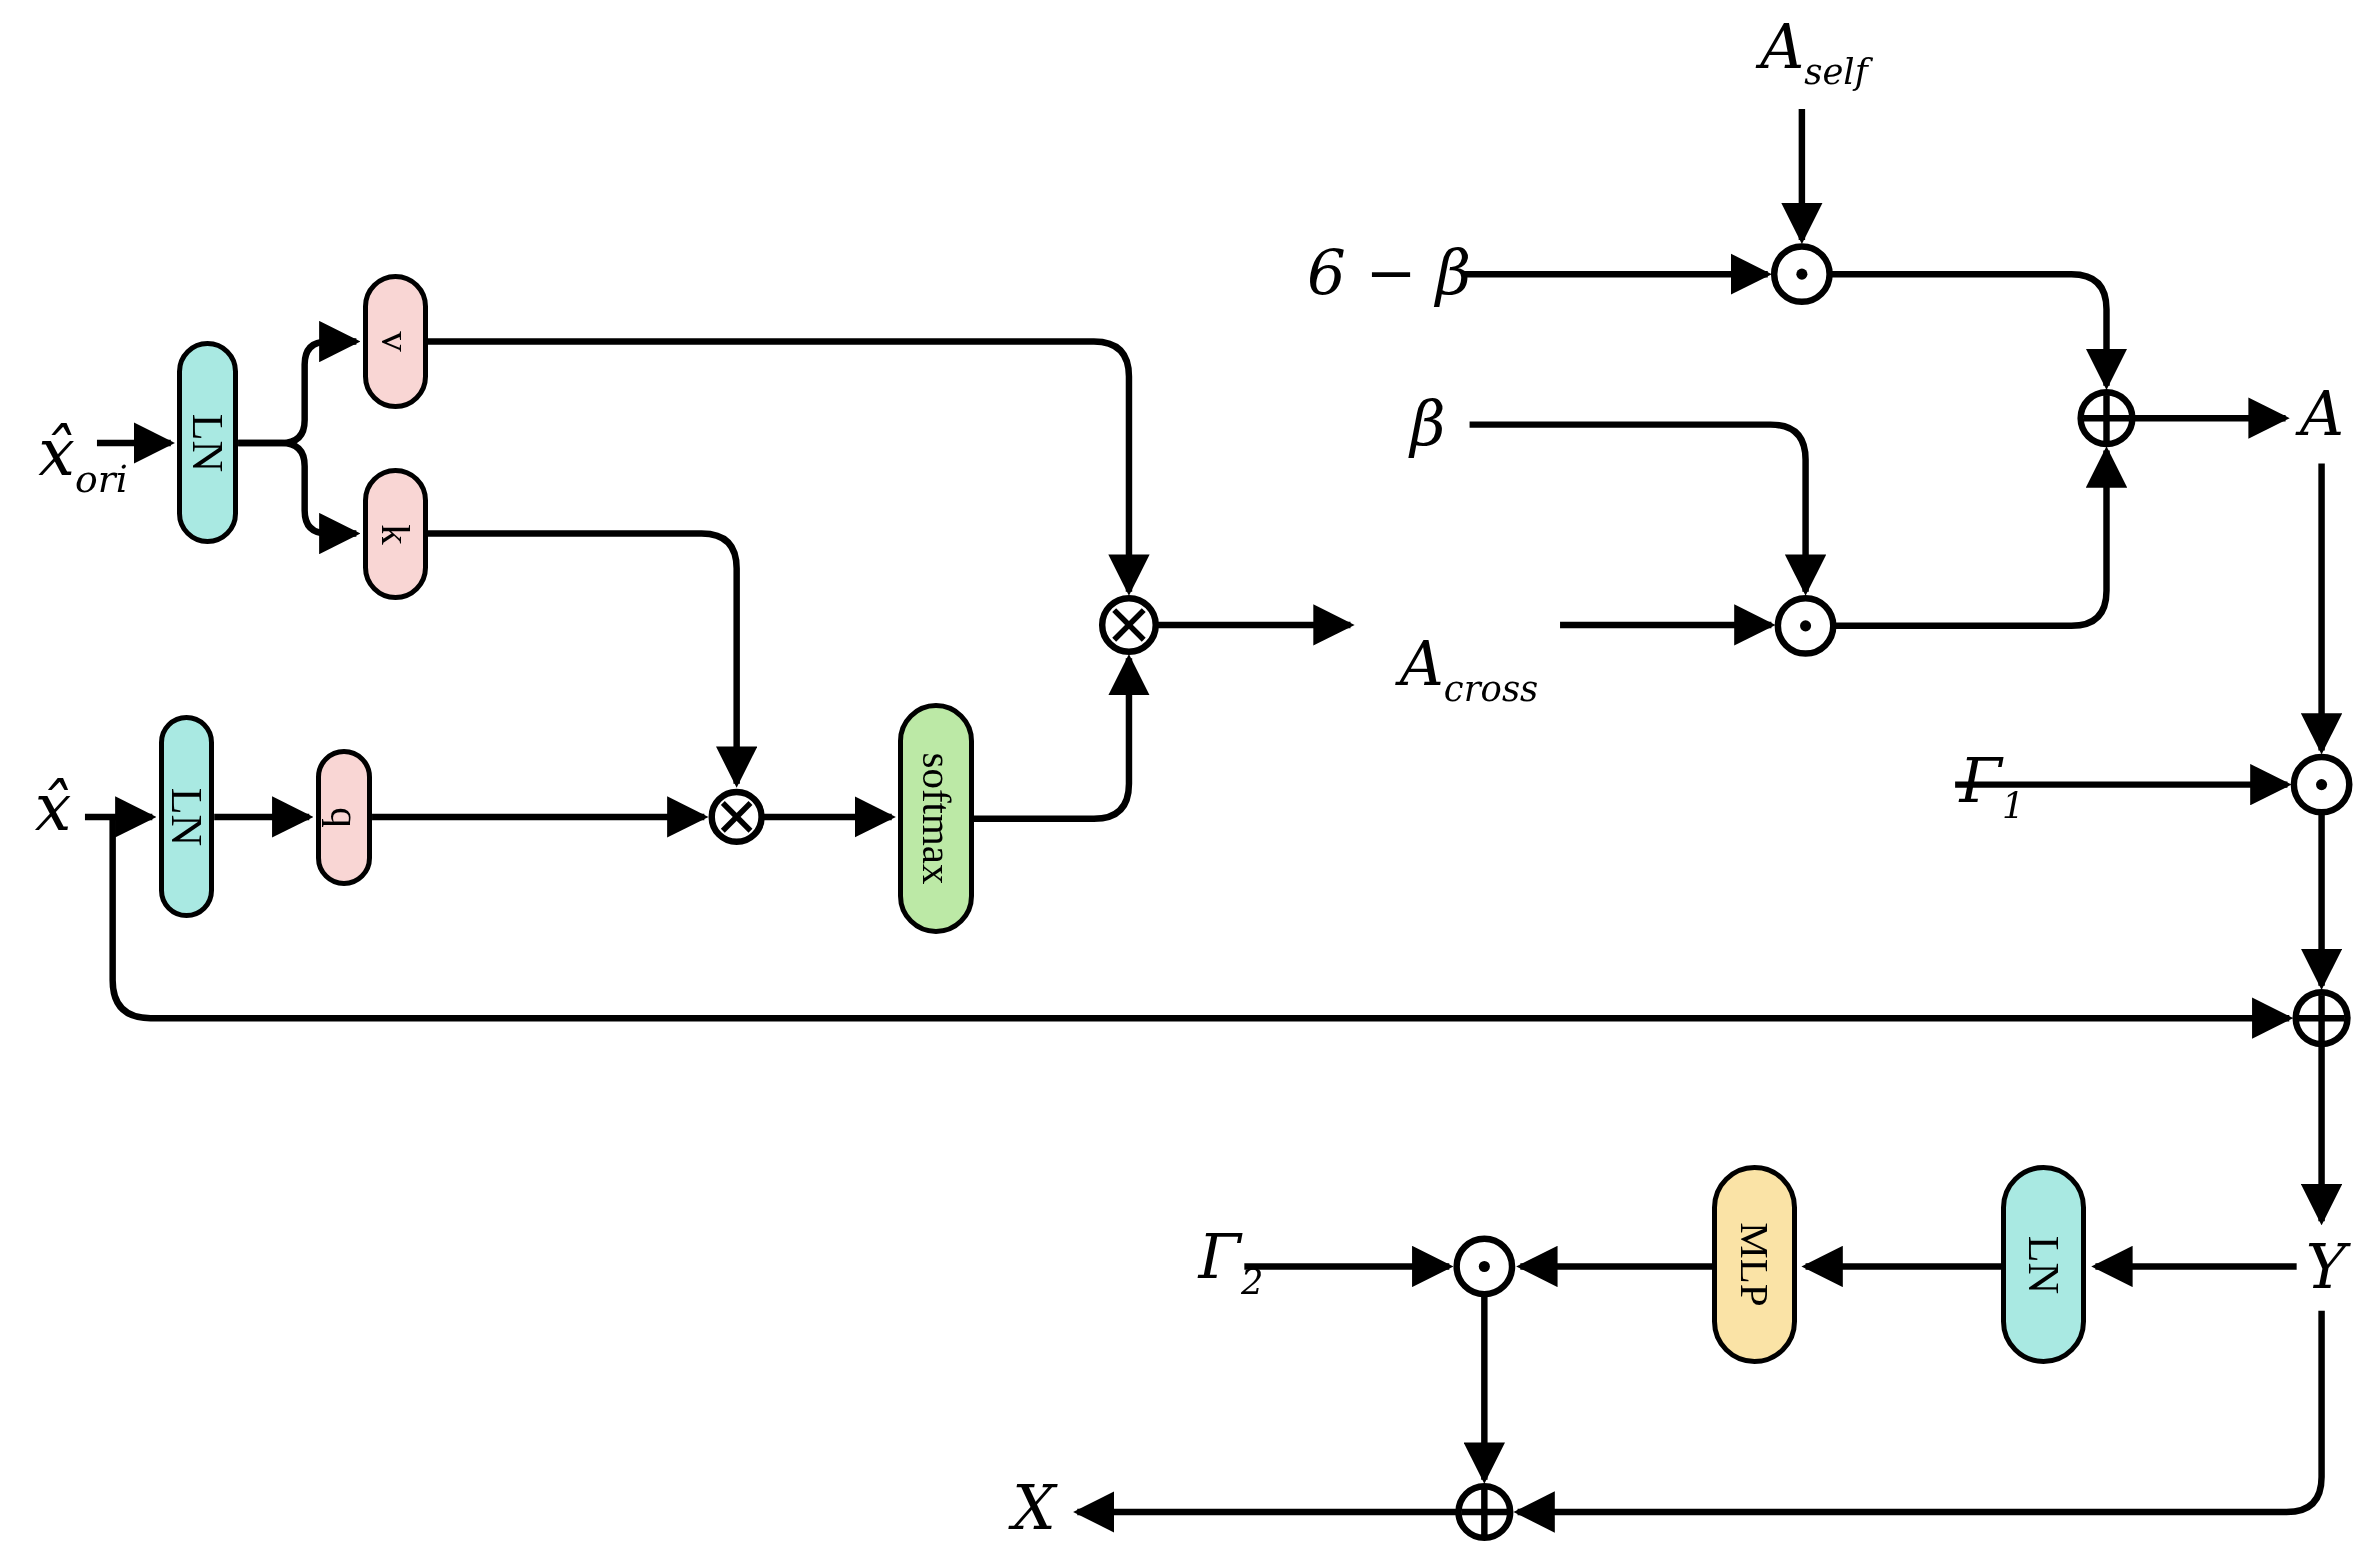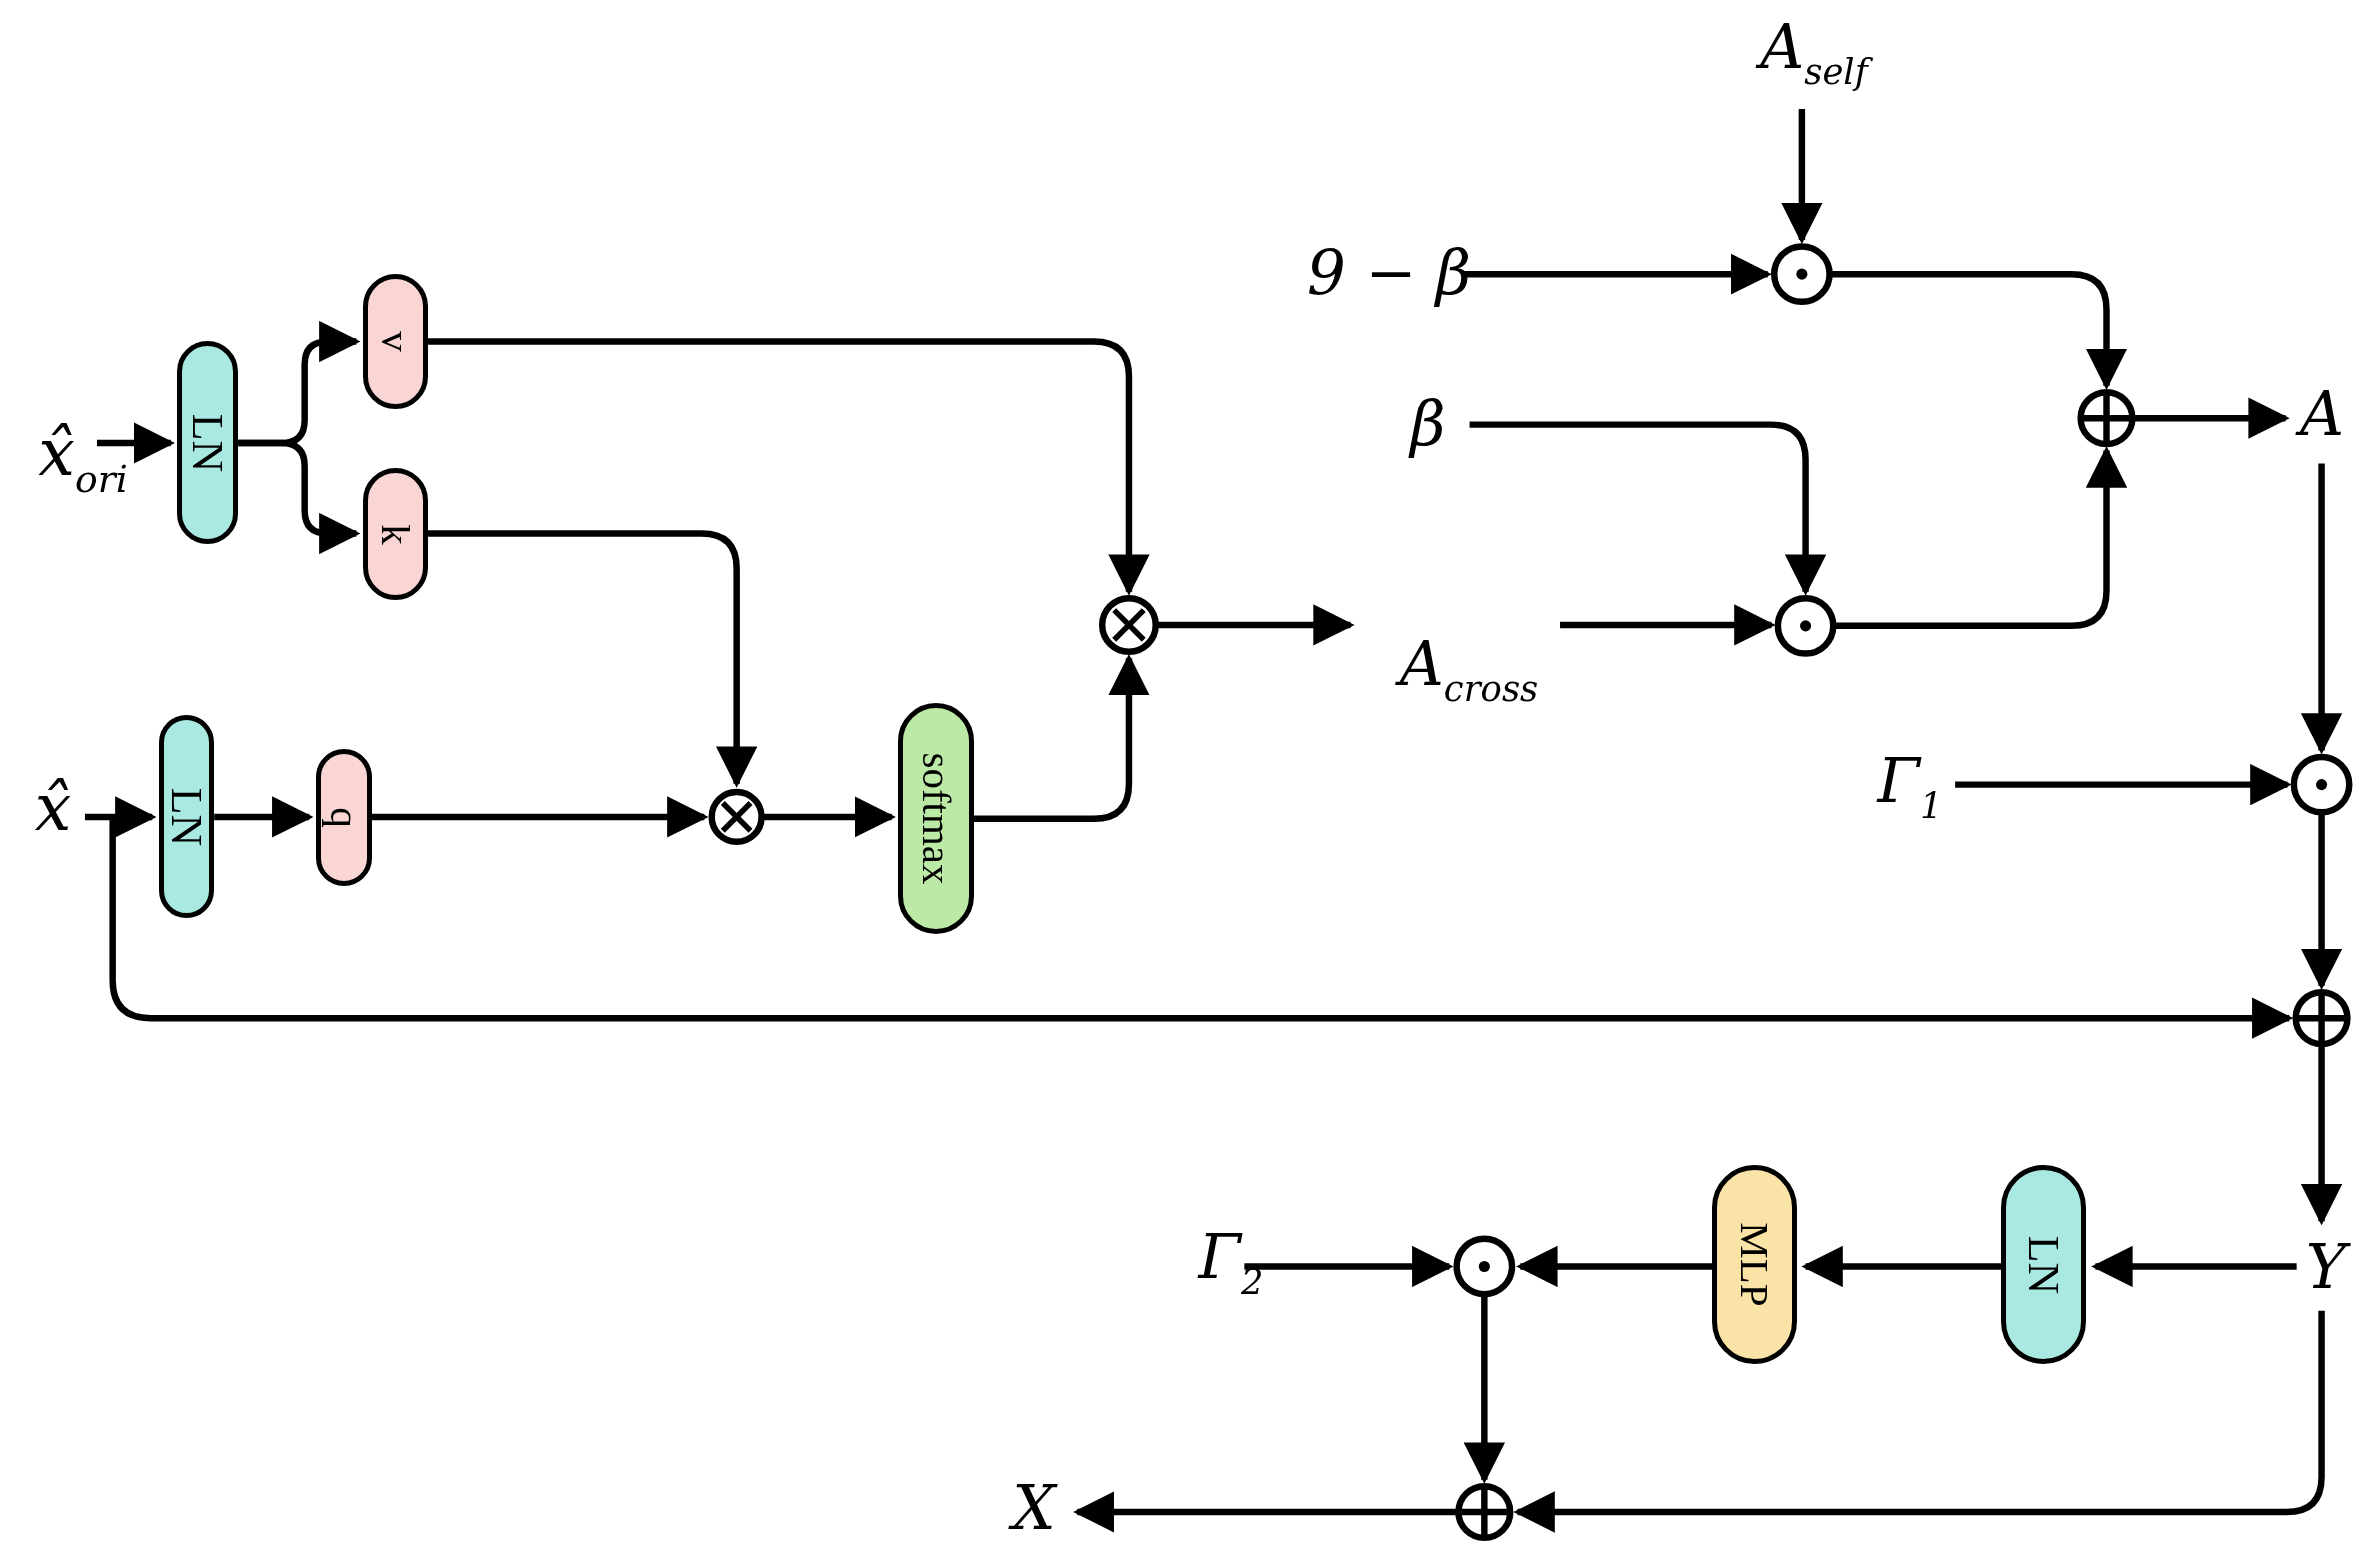--- a/index.html
+++ b/index.html
@@ -174,27 +174,27 @@
 
   <div class="lbl lbl-big" style="left:55px;top:459px;margin-left:28px;">
     <span>x̂</span><span class="sub">ori</span>
   </div>
   <div class="lbl lbl-big" style="left:53px;top:814px;">
     <span>x̂</span><span class="sub"></span>
   </div>
   <div class="lbl" style="left:1814px;top:53px;">
     <span>A</span><span class="sub">self</span>
   </div>
-  <div class="lbl" style="left:1389px;top:272px;">9 − β</div>
+  <div class="lbl" style="left:1389px;top:272px;">6 − β</div>
   <div class="lbl" style="left:1428px;top:423px;">β</div>
   <div class="lbl" style="left:1469px;top:646px;margin-top:24px;">
     <span>A</span><span class="sub">cross</span>
   </div>
   <div class="lbl" style="left:2322px;top:413px;">A</div>
-  <div class="lbl" style="left:1910px;top:787px;">
+  <div class="lbl" style="left:1992px;top:787px;">
     <span>Γ</span><span class="sub">1</span>
   </div>
   <div class="lbl" style="left:1203px;top:1263px;margin-left:28px;">
     <span>Γ</span><span class="sub">2</span>
   </div>
   <div class="lbl" style="left:2326px;top:1266px;">Y</div>
   <div class="lbl" style="left:1034px;top:1507px;">X</div>
 
 </div>
 

